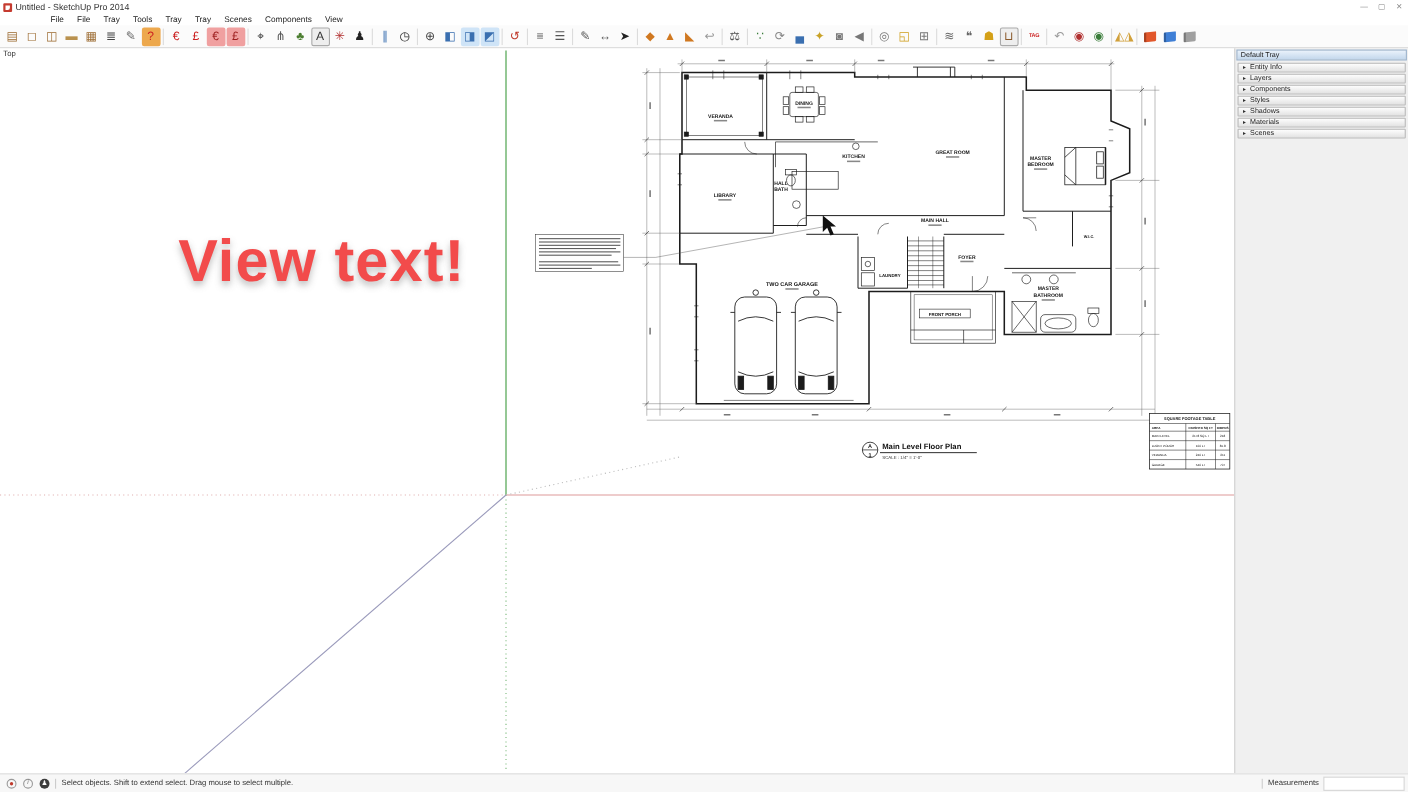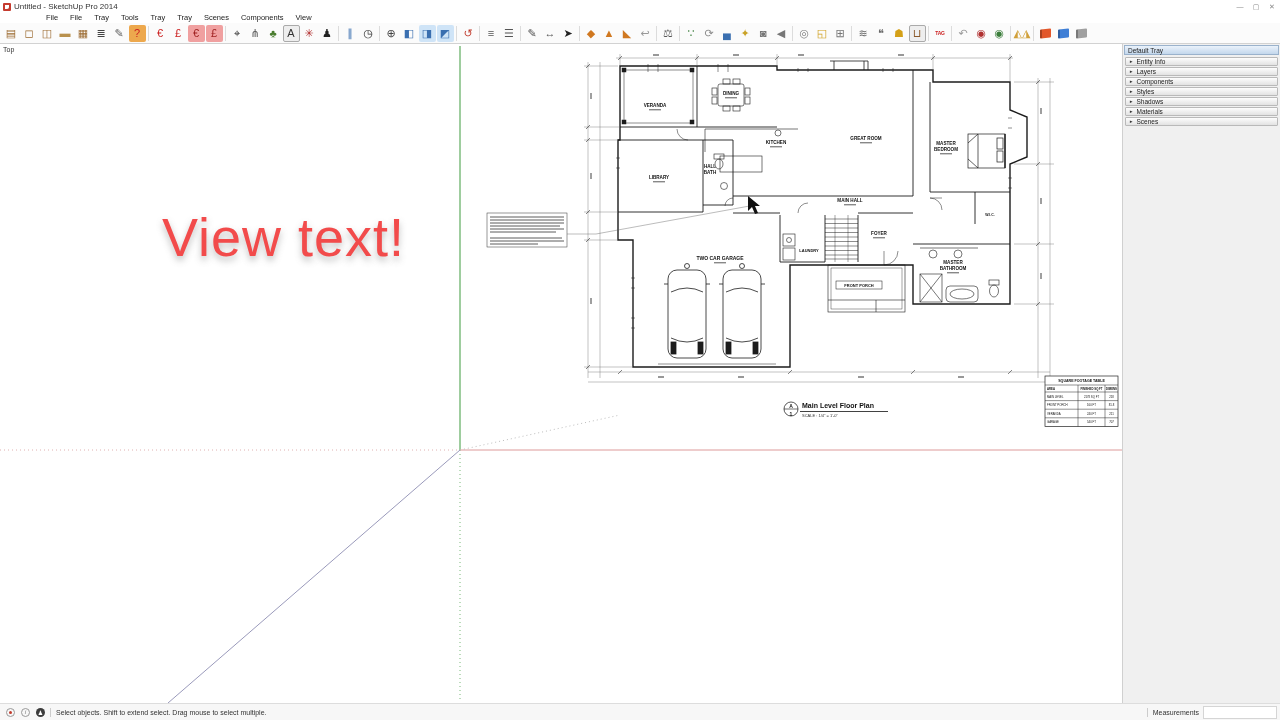--- a/index.html
+++ b/index.html
@@ -28,21 +28,21 @@
   .tsep{width:1px;height:15px;background:#dcdcdc;margin:0 2px;flex:0 0 auto;}
   .book{width:11px;height:9px;border-radius:1px;display:block;transform:skewY(-6deg);box-shadow:inset 2px 0 0 rgba(0,0,0,.25);}
 
   
   .viewport{position:absolute;top:44px;left:0;width:1122px;height:659px;background:#fff;}
   .view-name{position:absolute;left:3px;top:2px;font-size:7px;color:#333;}
   .axes,.plan{position:absolute;}
   .axes{left:0;top:0;}
   .plan{left:478px;top:4px;}
 
-  .view-text{position:absolute;left:162px;top:206px;font-size:54px;font-weight:normal;
+  .view-text{position:absolute;left:162px;top:206px;font-size:54px;font-weight:bold;
              color:#f24b4b;letter-spacing:1px;text-shadow:0 4px 7px rgba(110,110,110,.45);
              font-family:"Liberation Sans",sans-serif;}
 
   
   .tray{position:absolute;top:44px;left:1122px;width:158px;height:659px;background:#f0f0f0;
         border-left:1px solid #d0d0d0;box-sizing:border-box;}
   .tray-title{height:10px;margin:1px 1px 2px 1px;background:linear-gradient(#eaf2fb,#c3d7ec);
               border:1px solid #9ab2cc;font-size:6.5px;color:#222;display:flex;align-items:center;
               padding:0 3px;box-sizing:border-box;}
   .tray-bar{height:9px;margin:1px 2px;background:linear-gradient(#fdfdfd,#e2e2e2);

